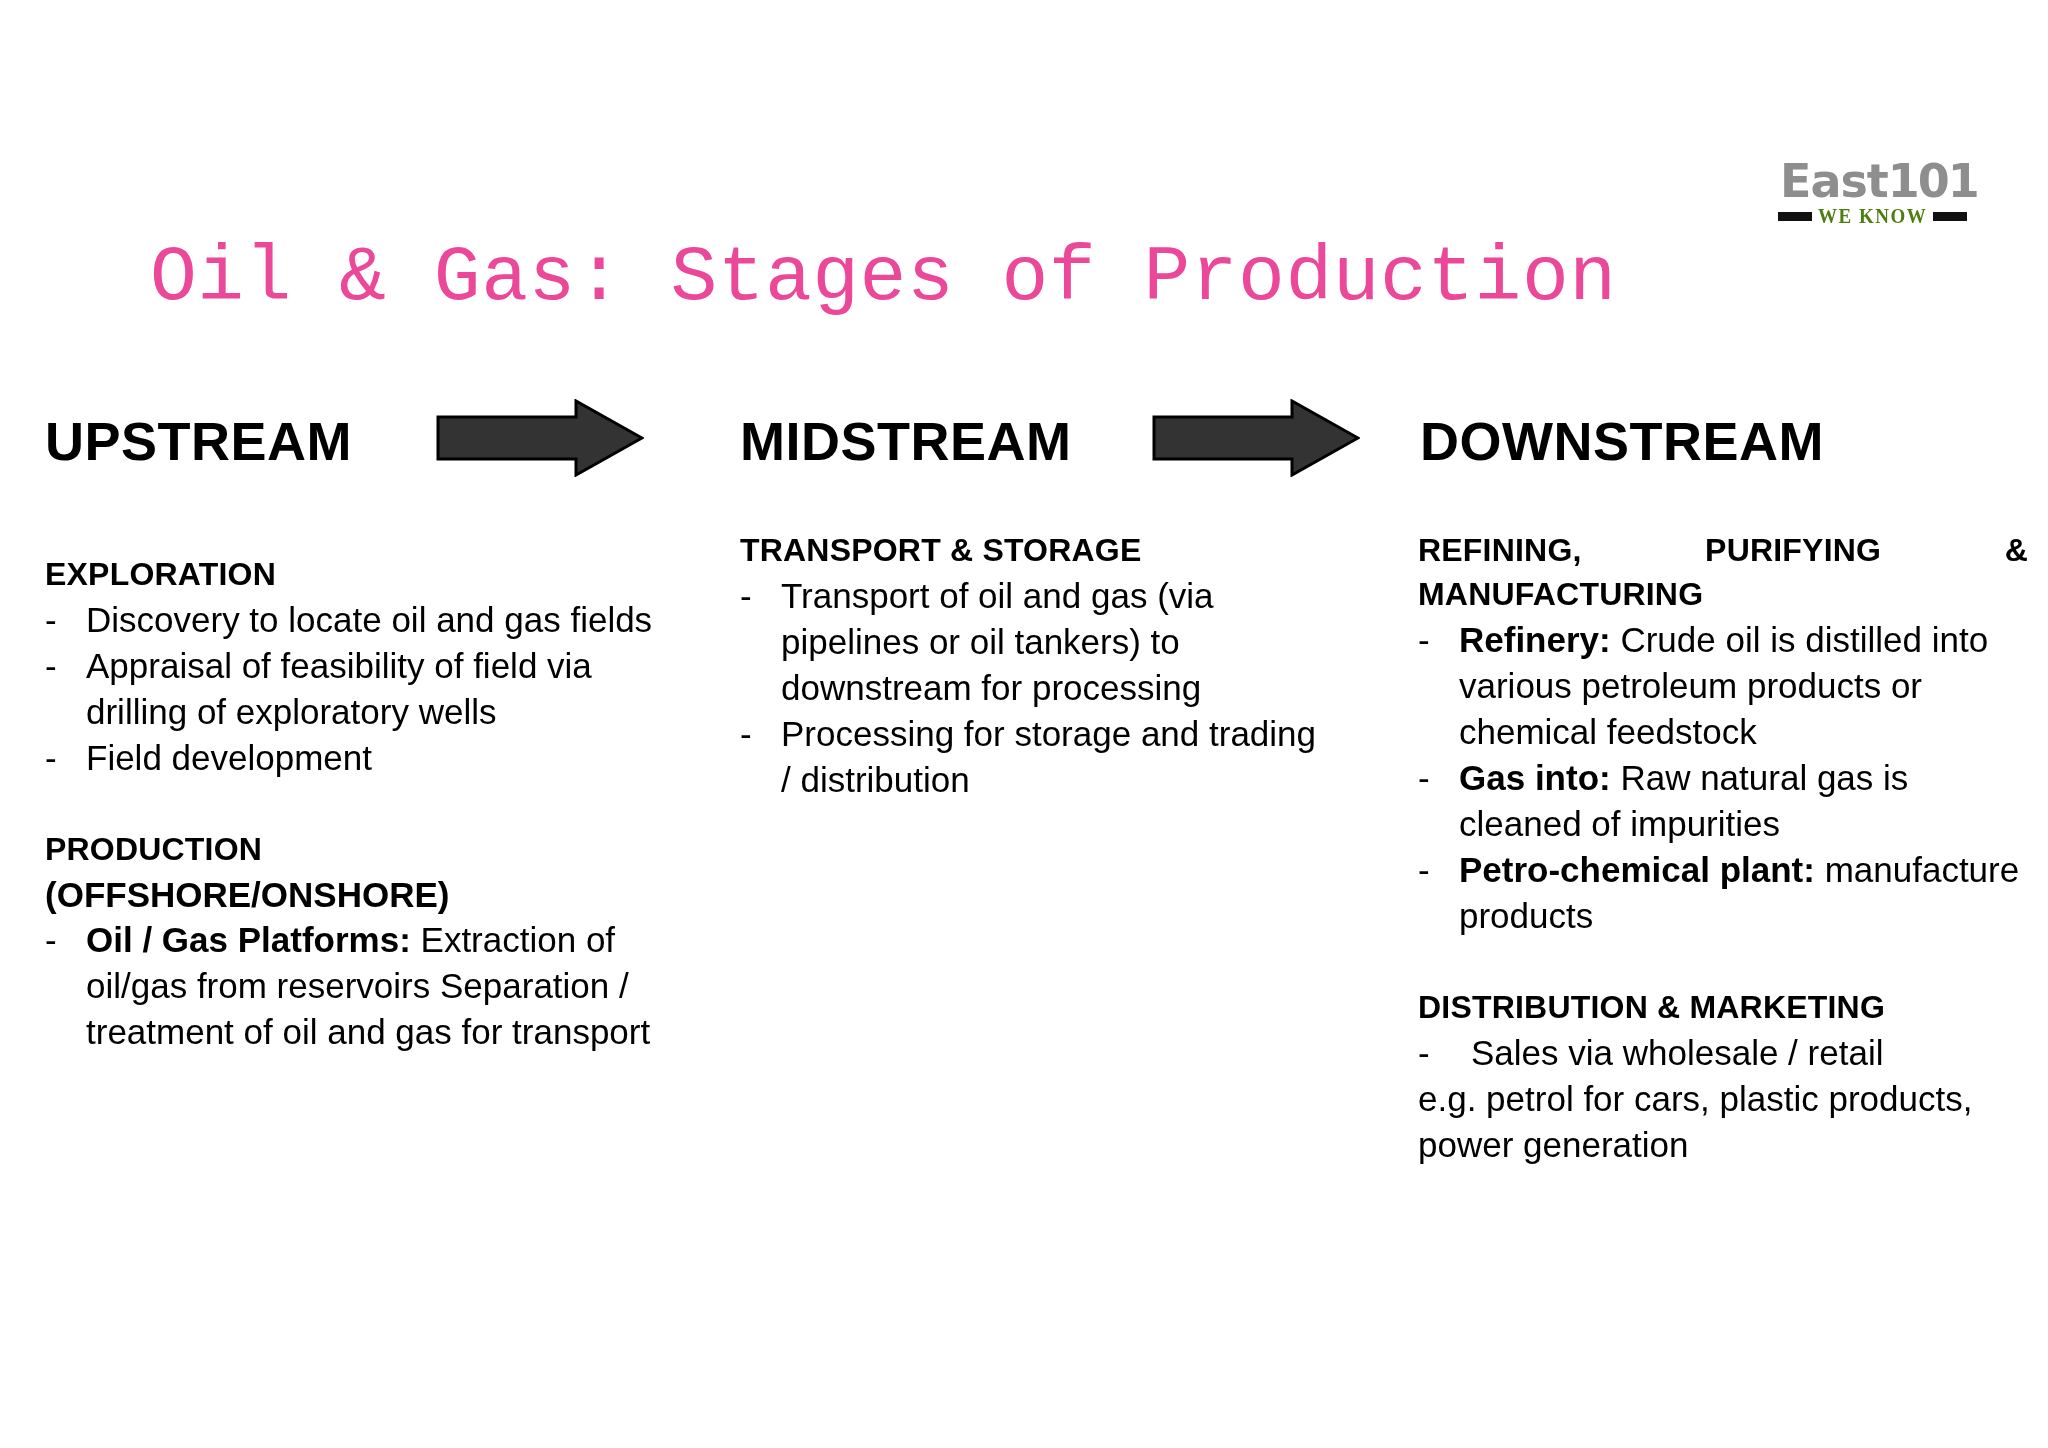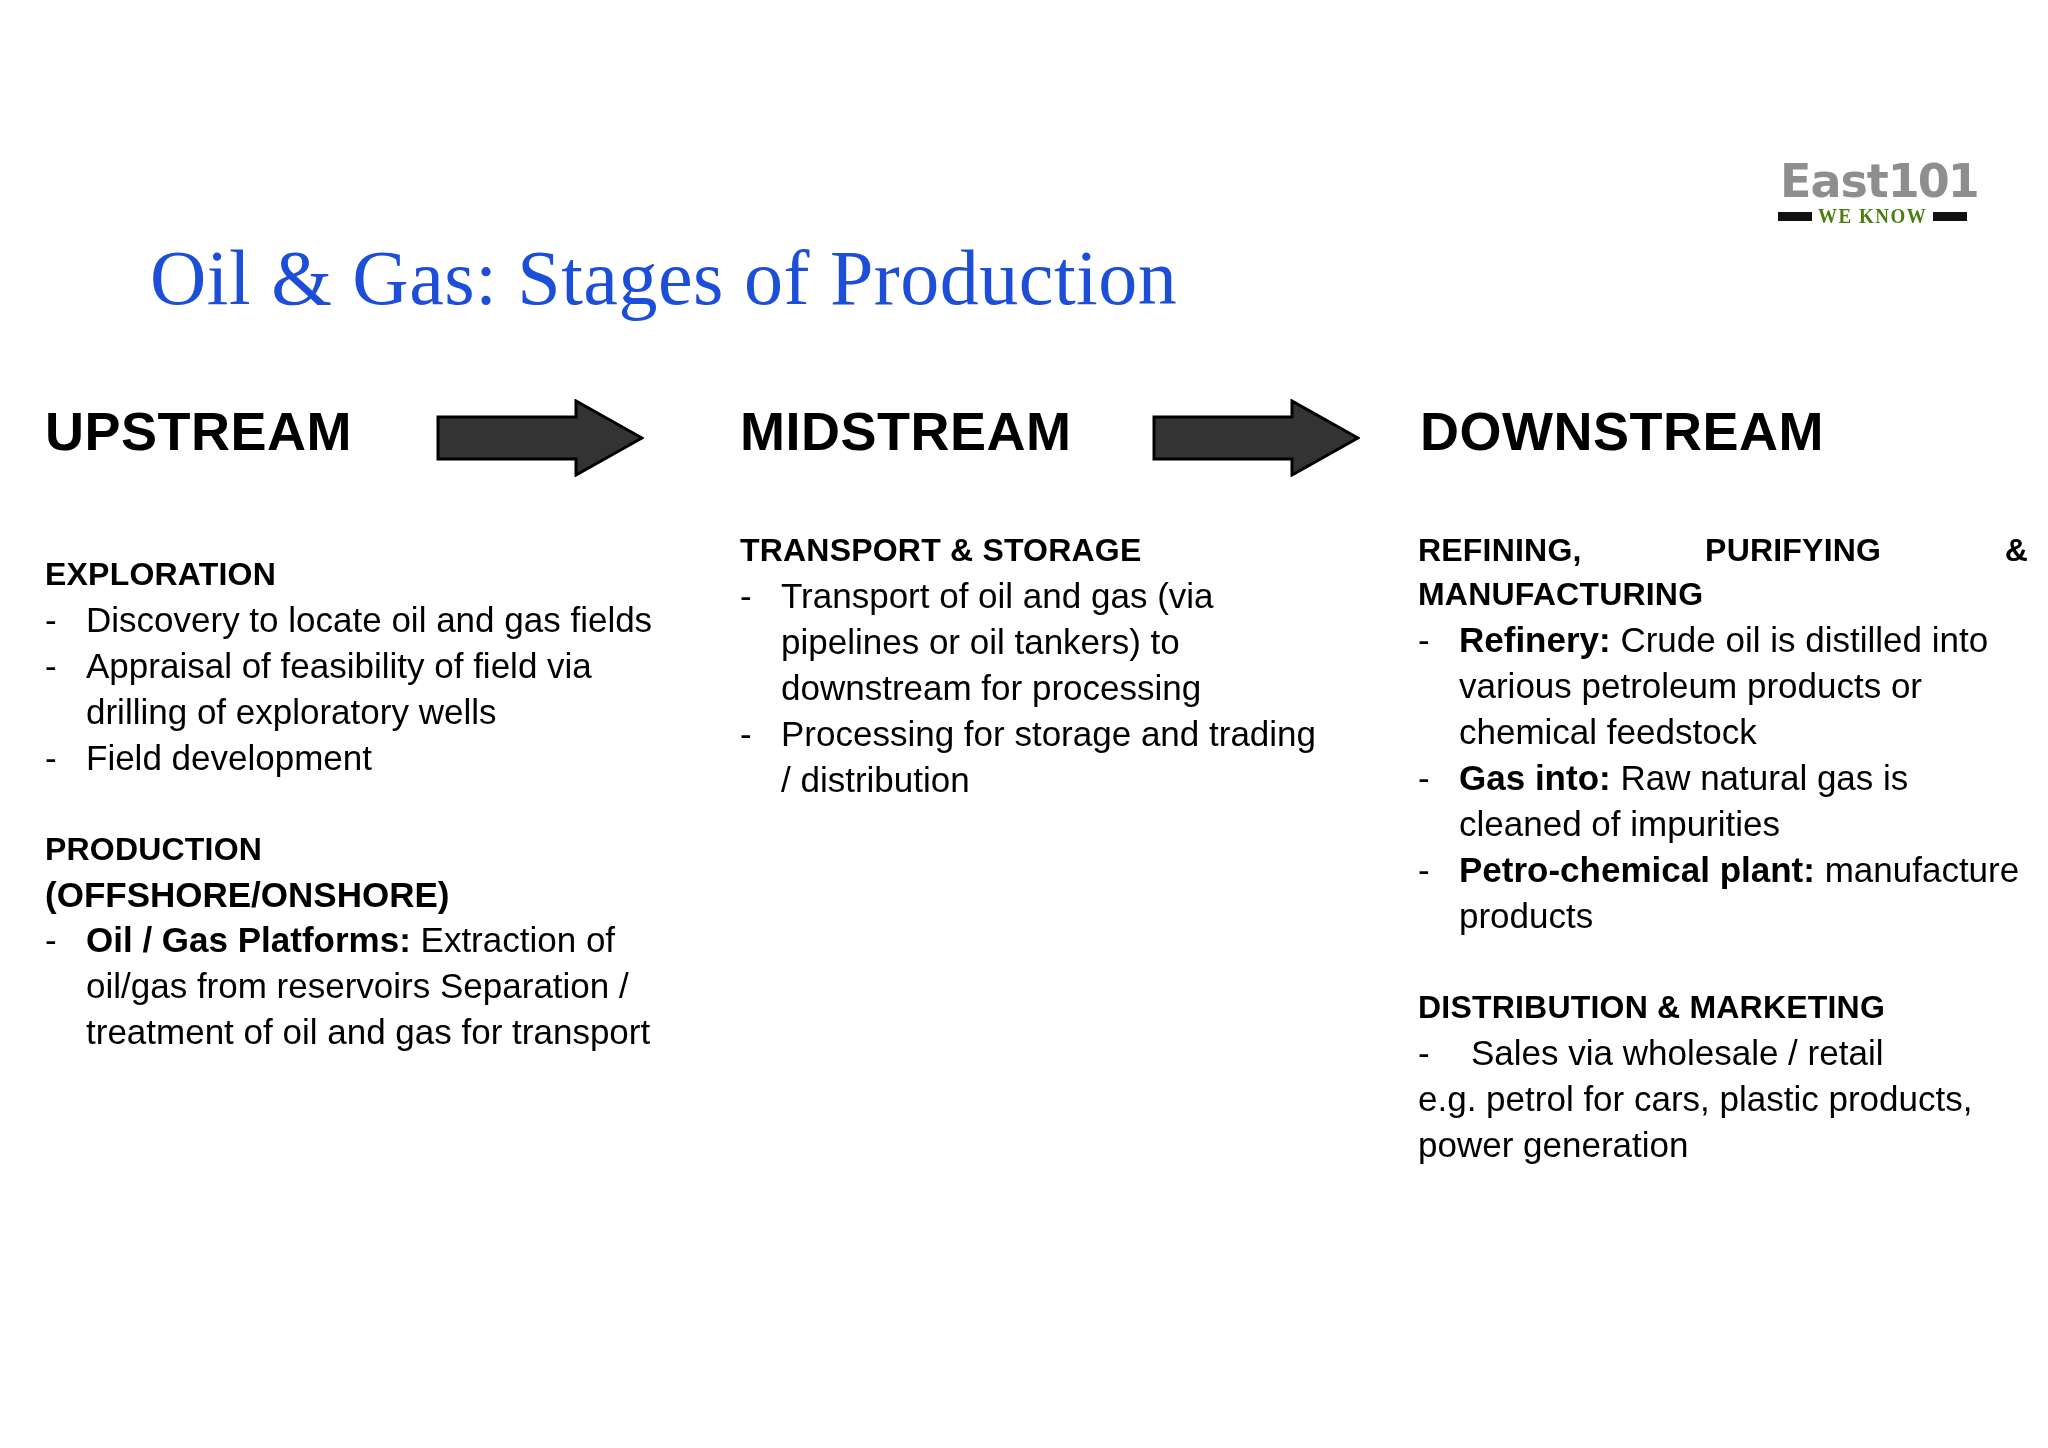--- a/index.html
+++ b/index.html
@@ -60,40 +60,40 @@
     color: #4d7c0f;
     line-height: 19px;
     transform: scaleY(1.05);
   }
 
   
   .slide-title {
     position: absolute;
     left: 150px;
     top: 233px;
-    font-family: Liberation Serif, serif;
+    font-family: Liberation Mono, monospace;
     font-weight: 300;
     font-size: 78px;
     line-height: 90px;
     letter-spacing: 0.5px;
-    color: #1d4ed8;
+    color: #ec4899;
     white-space: nowrap;
   }
 
   
   .stage-head {
     position: absolute;
     font-family: "Liberation Sans", sans-serif;
     font-weight: bold;
     font-size: 54px;
     line-height: 56px;
     letter-spacing: 0.5px;
     color: #000;
     white-space: nowrap;
-    top: 403px;
+    top: 413px;
   }
   .stage-head.up   { left: 45px; }
   .stage-head.mid  { left: 740px; }
   .stage-head.down { left: 1420px; }
 
   .arrow {
     position: absolute;
     top: 399px;
     width: 208px;
     height: 78px;

